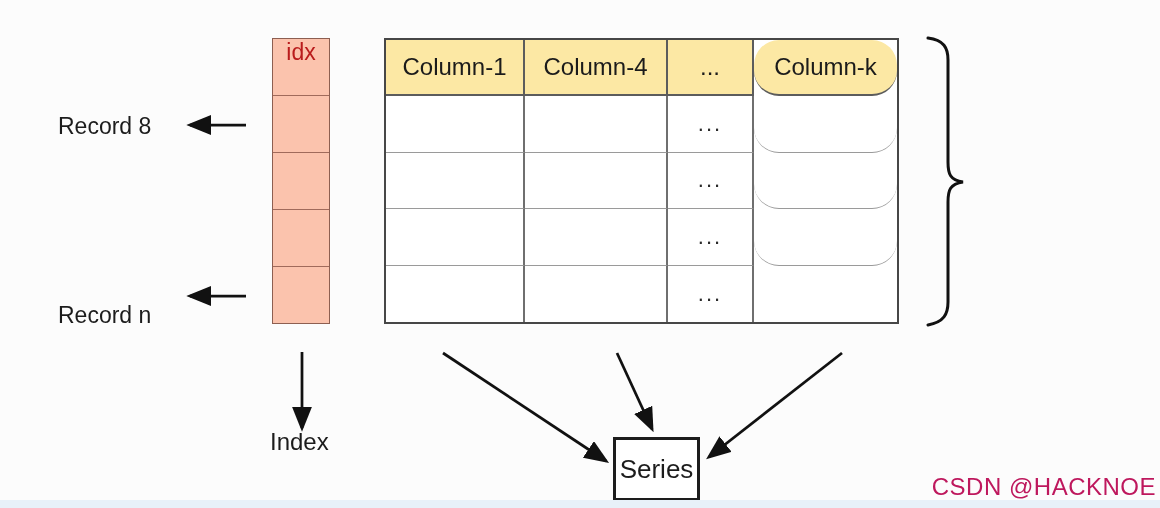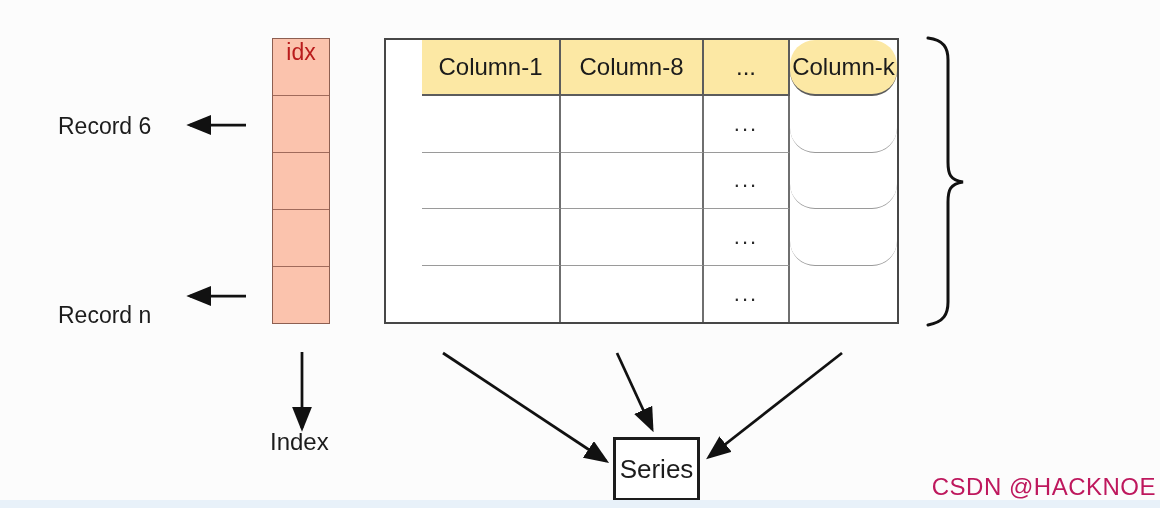--- a/index.html
+++ b/index.html
@@ -28,21 +28,20 @@
   }
 
   
   .df-table {
     left: 384px; top: 38px; width: 515px; height: 286px;
     display: grid;
     grid-template-columns: 139px 143px 86px 1fr;
     grid-template-rows: repeat(5, 1fr);
     border: 2px solid #474747;
     background: #ffffff;
-    padding-left: 36px;
   }
   .th {
     background: #fce8a4;
     border-right: 2px solid #5c5c5c;
     border-bottom: 2px solid #5c5c5c;
     display: flex; align-items: center; justify-content: center;
     font-size: 24px; color: #1b1b1b;
   }
   .td {
     border-right: 2px solid #6f6f6f;
@@ -95,21 +94,21 @@
     <div class="idx-cell"></div>
     <div class="idx-cell"></div>
   </div>
 
   <div class="abs df-table">
 
     <div class="th">
         <span>Column-1</span>
       </div>
     <div class="th">
-        <span>Column-8</span>
+        <span>Column-4</span>
       </div>
     <div class="th">
         <span>...</span>
       </div>
     <div class="th last-col">
         <span>Column-k</span>
       </div>
 
     <div class="td"></div>
     <div class="td"></div>
@@ -125,21 +124,21 @@
     <div class="td"></div>
     <div class="td">...</div>
     <div class="td last-col"></div>
 
     <div class="td last-row"></div>
     <div class="td last-row"></div>
     <div class="td last-row">...</div>
     <div class="td last-col last-row"></div>
   </div>
 
-  <div class="abs lbl record-1">Record 6</div>
+  <div class="abs lbl record-1">Record 8</div>
   <div class="abs lbl record-n">Record n</div>
   <div class="abs lbl index-lbl">Index</div>
 
   <div class="abs series-box">
     <span>Series</span>
   </div>
 
   <svg class="overlay" width="1160" height="508" viewBox="0 0 1160 508">
     <defs>
       <marker id="ah" viewBox="0 0 10 8" refX="8.5" refY="4" markerWidth="9" markerHeight="7.2" orient="auto-start-reverse">

